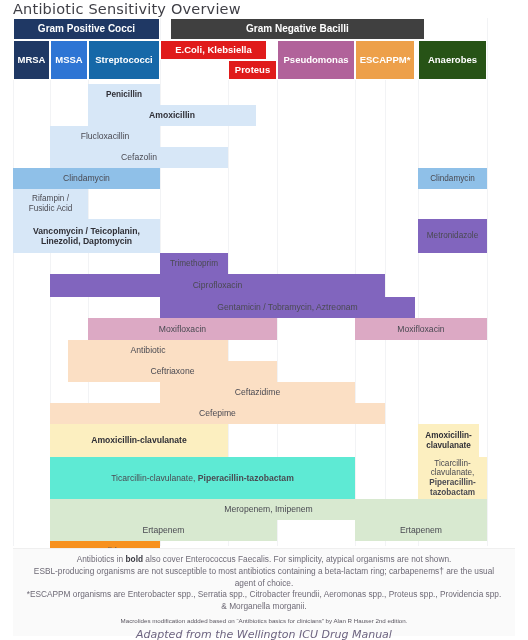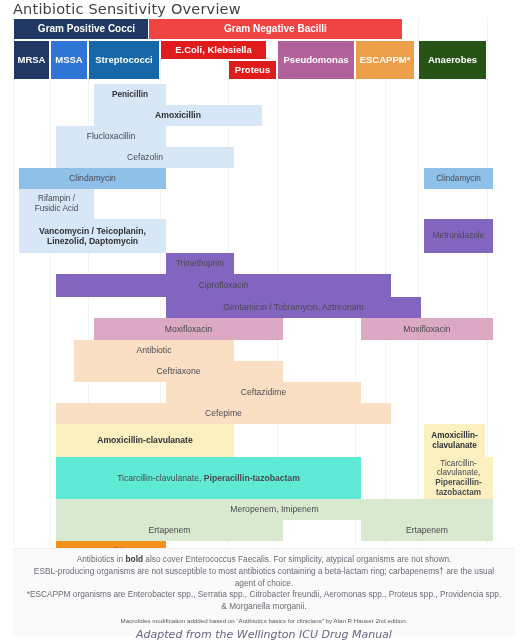--- a/index.html
+++ b/index.html
@@ -42,21 +42,20 @@
     position:absolute;
     box-sizing:border-box;
     display:flex;align-items:center;justify-content:center;
     text-align:center;
     font-size:8.6px;
     line-height:1.18;
     color:#4a4a52;
     padding:0 14px;
     overflow:hidden;
     white-space:pre-line;
-    margin-left:6px;
   }
   .bar.b{font-weight:bold;color:#2f2f36;}
   .bar.narrow{font-size:8.2px;}
 
   
   .footer{
     position:absolute;left:13px;top:548px;
     width:502px;height:88px;
     box-sizing:border-box;
     background:#fafafa;
@@ -91,21 +90,21 @@
       <div class="vline" style="left: 50px;"></div>
       <div class="vline" style="left: 88px;"></div>
       <div class="vline" style="left: 160px;"></div>
       <div class="vline" style="left: 228px;"></div>
       <div class="vline" style="left: 277px;"></div>
       <div class="vline" style="left: 355px;"></div>
       <div class="vline" style="left: 385px;"></div>
       <div class="vline" style="left: 418px;"></div>
       <div class="vline" style="left: 487px;"></div>
       <div class="hcell big" style="left: 13px; top: 0px; width: 147px; height: 22px; background: rgb(31, 56, 100);">Gram Positive Cocci</div>
-      <div class="hcell big" style="left: 148px; top: 0px; width: 255px; height: 22px; background: #ef4444;">Gram Negative Bacilli</div>
+      <div class="hcell big" style="left: 170px; top: 0px; width: 255px; height: 22px; background: #404040;">Gram Negative Bacilli</div>
       <div class="hcell" style="left: 13px; top: 22px; width: 37px; height: 40px; background: rgb(31, 56, 100);">MRSA</div>
       <div class="hcell" style="left: 50px; top: 22px; width: 38px; height: 40px; background: rgb(46, 117, 212);">MSSA</div>
       <div class="hcell" style="left: 88px; top: 22px; width: 72px; height: 40px; background: rgb(22, 104, 168);">Streptococci</div>
       <div class="hcell" style="left: 160px; top: 22px; width: 107px; height: 20px; background: rgb(224, 27, 27);">E.Coli, Klebsiella</div>
       <div class="hcell" style="left: 228px; top: 42px; width: 49px; height: 20px; background: rgb(224, 27, 27);">Proteus</div>
       <div class="hcell" style="left: 277px; top: 22px; width: 78px; height: 40px; background: rgb(177, 98, 154);">Pseudomonas</div>
       <div class="hcell" style="left: 355px; top: 22px; width: 60px; height: 40px; background: rgb(237, 160, 74);">ESCAPPM*</div>
       <div class="hcell" style="left: 418px; top: 22px; width: 69px; height: 40px; background: rgb(39, 83, 22);">Anaerobes</div>
       <div class="bar b narrow" style="left: 88px; top: 66px; width: 72px; height: 21px; background: rgb(215, 231, 247);">Penicillin</div>
       <div class="bar b" style="left: 88px; top: 87px; width: 168px; height: 21px; background: rgb(215, 231, 247);">Amoxicillin</div>

